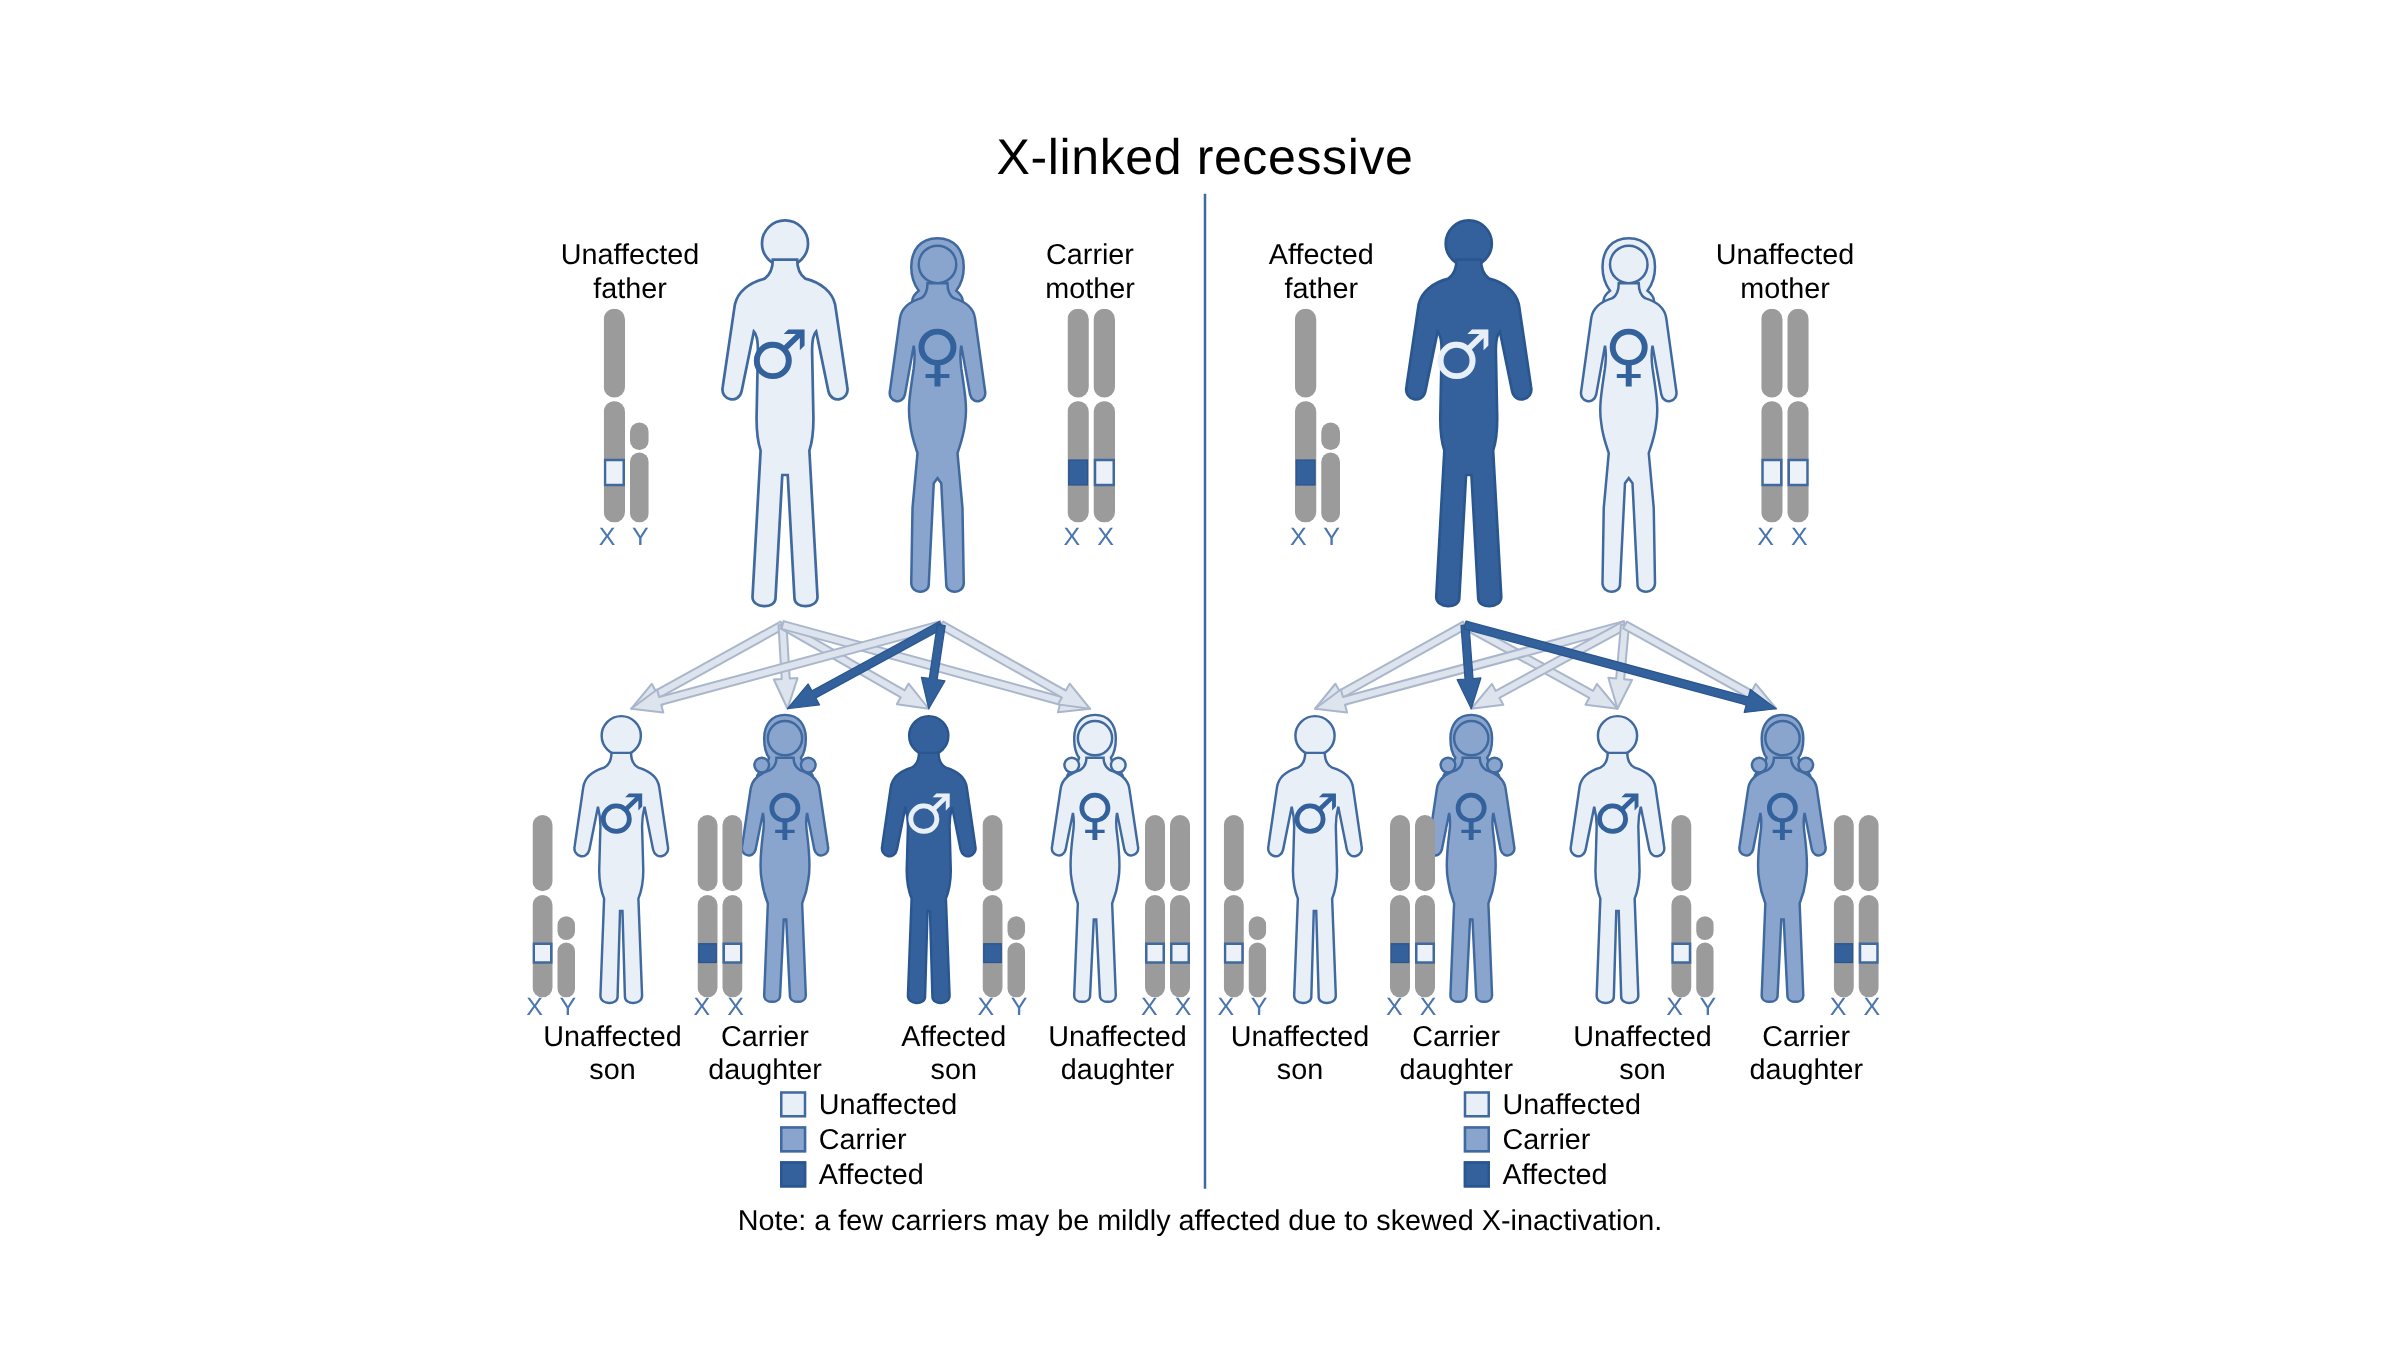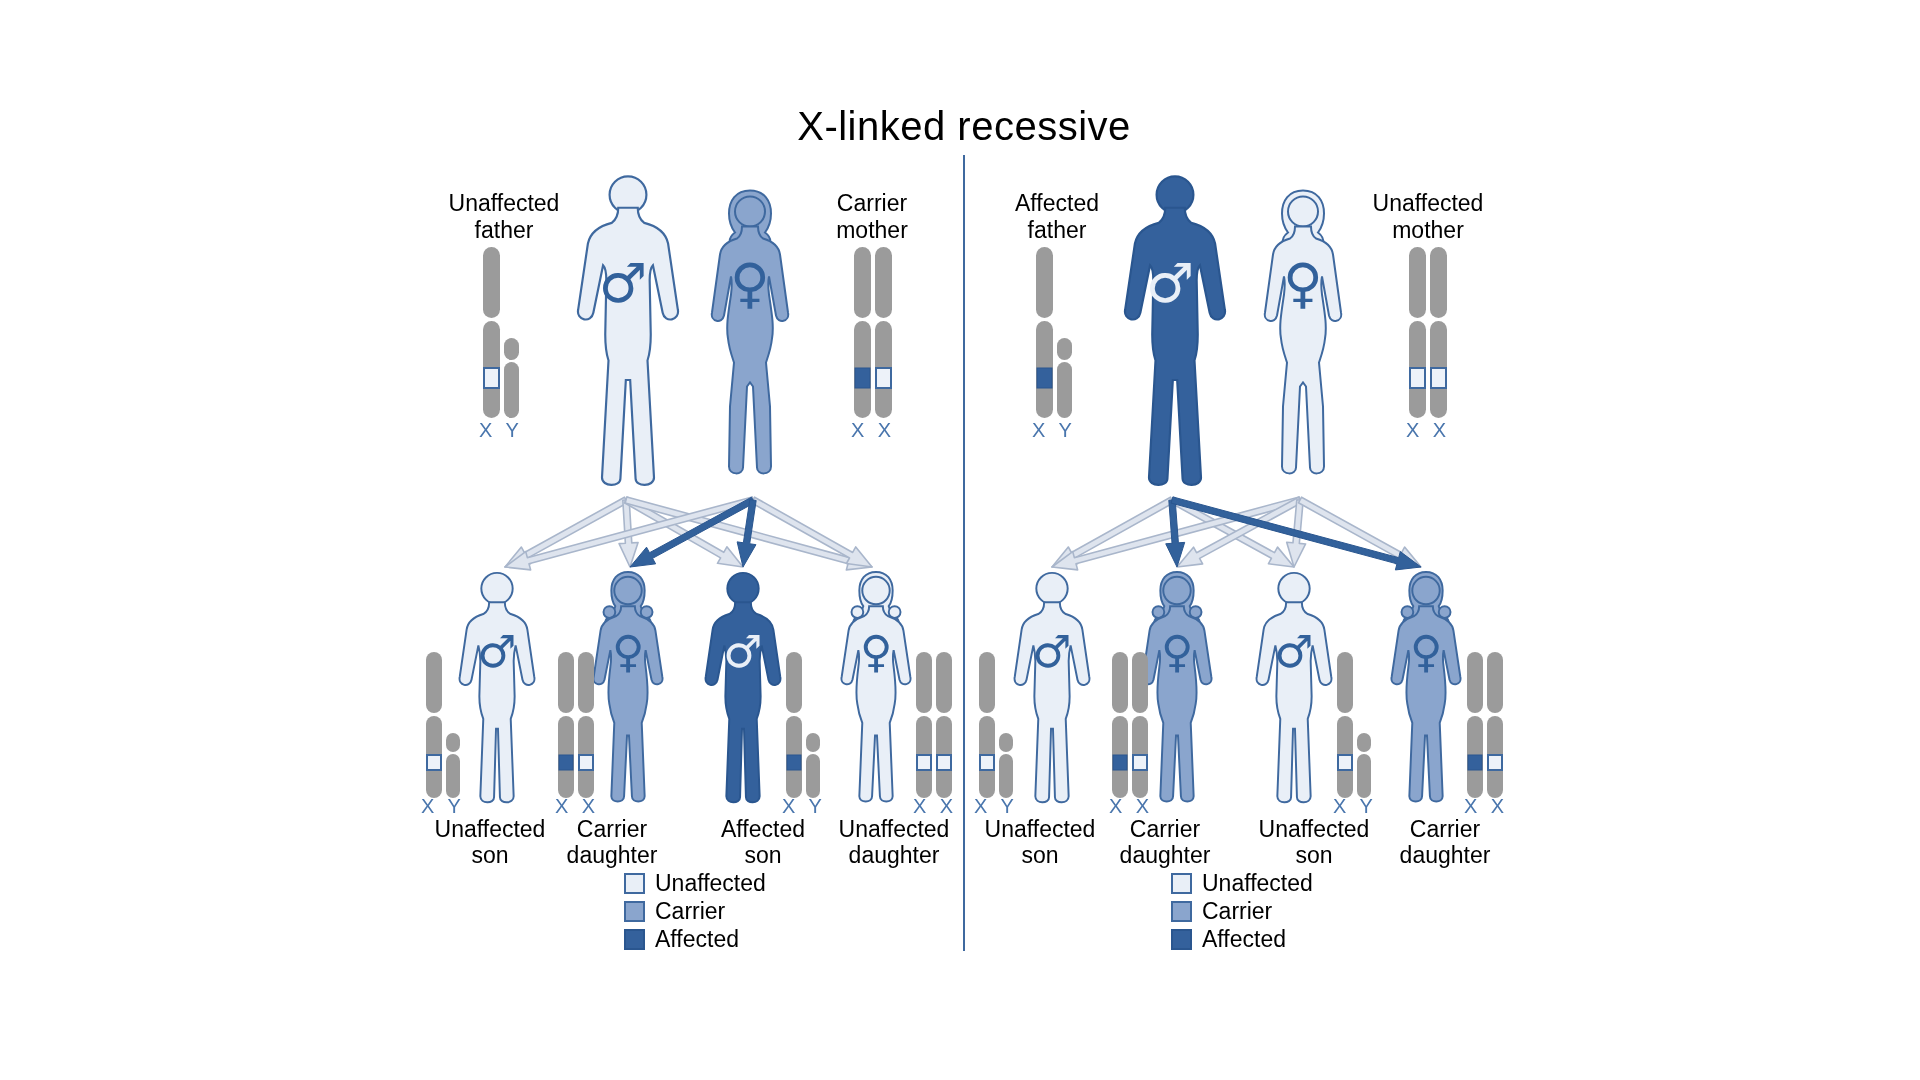--- a/index.html
+++ b/index.html
@@ -317,14 +317,15 @@
     <div class="legend-row" style="left:1171px;top:899px;">
       <div class="swatch sw-carrier"></div>
       <span class="legend-label">Carrier</span>
     </div>
     <div class="legend-row" style="left:1171px;top:927px;">
       <div class="swatch sw-affected"></div>
       <span class="legend-label">Affected</span>
     </div>
   </div>
 
+  <div class="abs ctr" id="note" style="left:460px;top:963px;width:1000px;">Note: a few carriers may be mildly affected due to skewed X-inactivation.</div>
 
 </div>
 
 </body></html>

